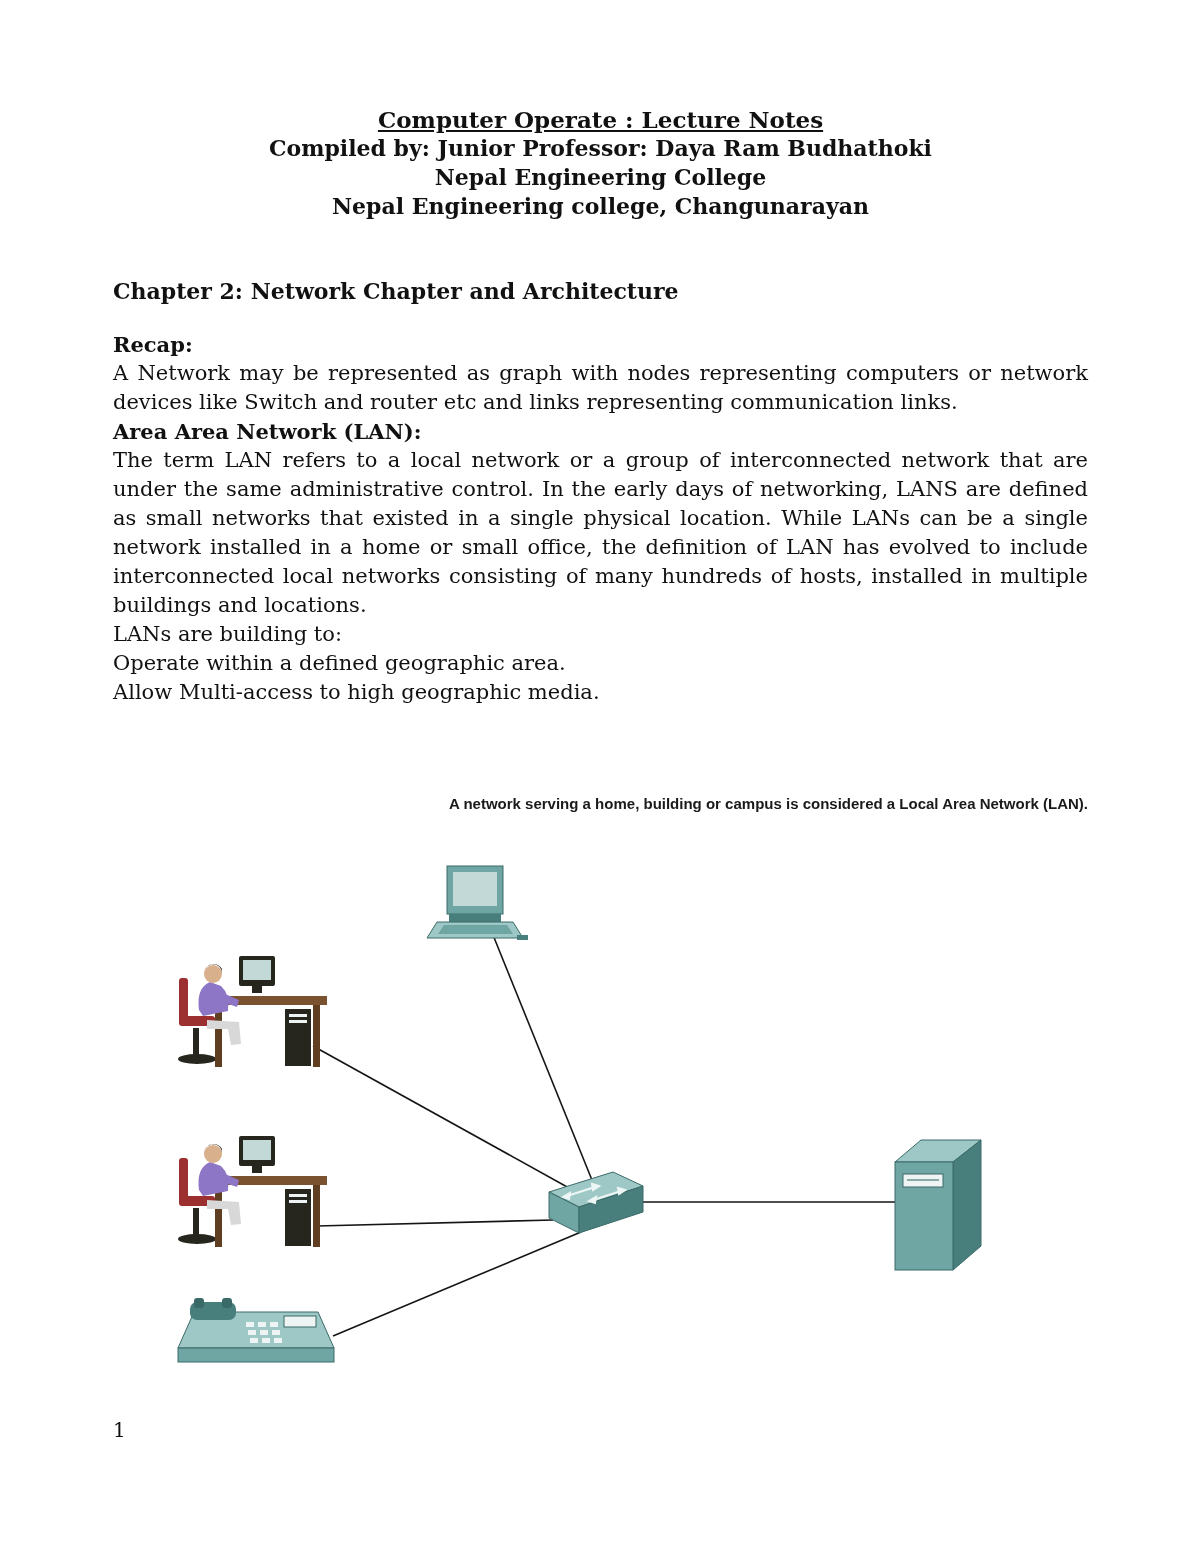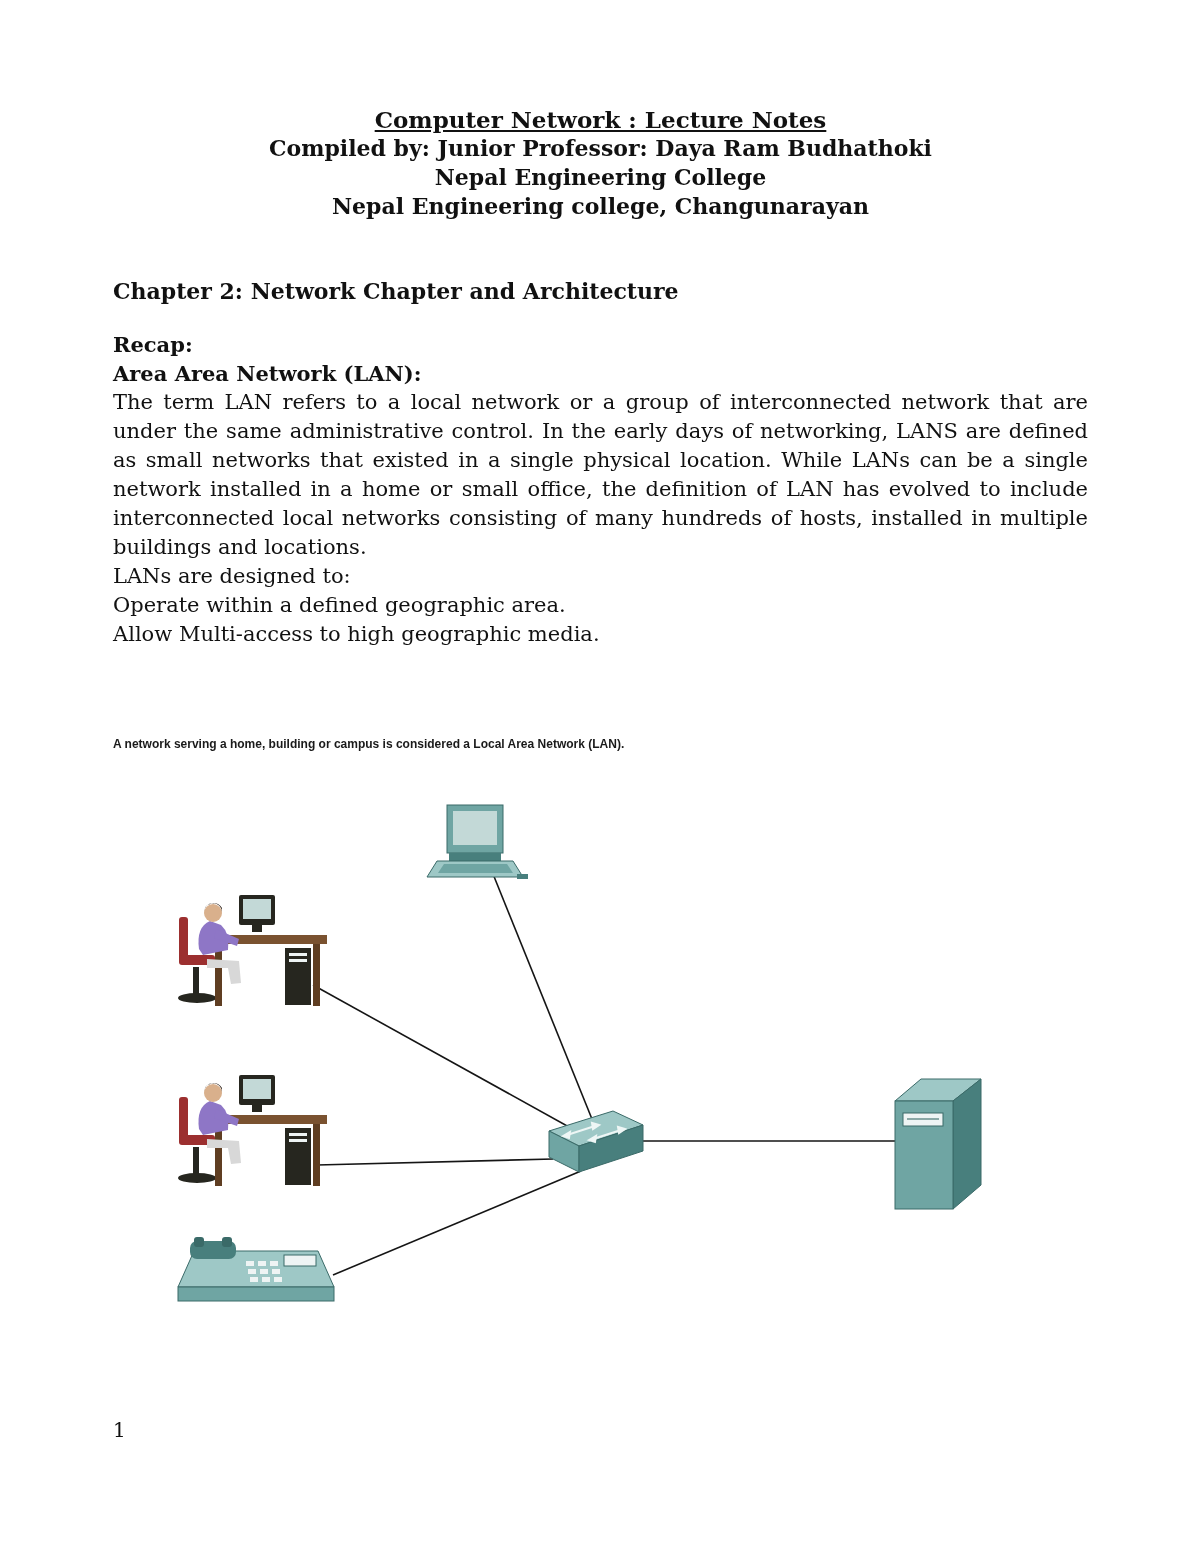--- a/index.html
+++ b/index.html
@@ -14,54 +14,55 @@
   .doc-title{font-size:23px;font-weight:bold;text-decoration:underline;
              margin:0;line-height:29px;}
   .hline{font-size:22px;font-weight:bold;line-height:29px;}
   .chapter-heading{font-size:22px;font-weight:bold;margin:56px 0 0 0;line-height:29px;}
   .bold-line{font-size:21px;font-weight:bold;line-height:29px;margin-top:0;}
   .recap-label{margin-top:24px;}
   .body-par{font-size:21px;line-height:29px;margin:0;text-align:justify;}
   .plain-line{font-size:21px;line-height:29px;}
   .figure-block{margin-top:88px;}
   .figure-caption{font-family:"Liberation Sans","DejaVu Sans",sans-serif;
-                  font-weight:bold;font-size:12px;text-align:left;color:#1a1a1a;}
+                  font-weight:bold;font-size:15px;text-align:right;color:#1a1a1a;}
   .diagram-svg{display:block;margin:18px auto 0 auto;}
   .page-number{position:absolute;left:113px;top:1418px;font-size:20px;}
   
   .f-tl{fill:var(--teal_light);} .f-tm{fill:var(--teal_mid);}
   .f-td{fill:var(--teal_dark);} .f-tdd{fill:var(--teal_deep);}
   .s-t{stroke:var(--teal_deep);stroke-width:1;}
   .f-desk{fill:var(--desk_brown);} .f-desk2{fill:var(--desk_brown2);}
   .f-chair{fill:var(--chair_red);} .f-shirt{fill:var(--shirt_purple);}
   .f-skin{fill:var(--skin);} .f-dark{fill:var(--dark);}
   .f-screen{fill:var(--screen_teal);} .f-pants{fill:var(--pants_gray);}
   .f-white{fill:#eef4f4;}
   .net-link{stroke:#151515;stroke-width:1.6;}
 </style>
 </head>
 <body>
 
 <div class="page">
 
   <header class="doc-header">
-    <h1 class="doc-title">Computer Network : Lecture Notes</h1>
+    <h1 class="doc-title">Computer Operate : Lecture Notes</h1>
     <div class="hline">Compiled by: Junior Professor: Daya Ram Budhathoki</div>
     <div class="hline">Nepal Engineering College</div>
     <div class="hline">Nepal Engineering college, Changunarayan</div>
   </header>
 
   <h2 class="chapter-heading">Chapter 2: Network Chapter and Architecture</h2>
 
   <div class="bold-line recap-label">Recap:</div>
+  <p class="body-par">A Network may be represented as graph with nodes representing computers or network devices like Switch and router etc and links representing communication links.</p>
 
   <div class="bold-line">Area Area Network (LAN):</div>
   <p class="body-par">The term LAN refers to a local network or a group of interconnected network that are under the same administrative control. In the early days of networking, LANS are defined as small networks that existed in a single physical location. While LANs can be a single network installed in a home or small office, the definition of LAN has evolved to include interconnected local networks consisting of many hundreds of hosts, installed in multiple buildings and locations.</p>
 
-  <div class="plain-line">LANs are designed to:</div>
+  <div class="plain-line">LANs are building to:</div>
   <div class="plain-line">Operate within a defined geographic area.</div>
   <div class="plain-line">Allow Multi-access to high geographic media.</div>
 
   <figure class="figure-block" style="margin-left:0;margin-right:0;">
     <figcaption class="figure-caption">A network serving a home, building or campus is considered a Local Area Network (LAN).</figcaption>
 
     <svg class="diagram-svg" width="900" height="560" viewBox="0 0 900 560" role="img">
 
       <defs>
 

